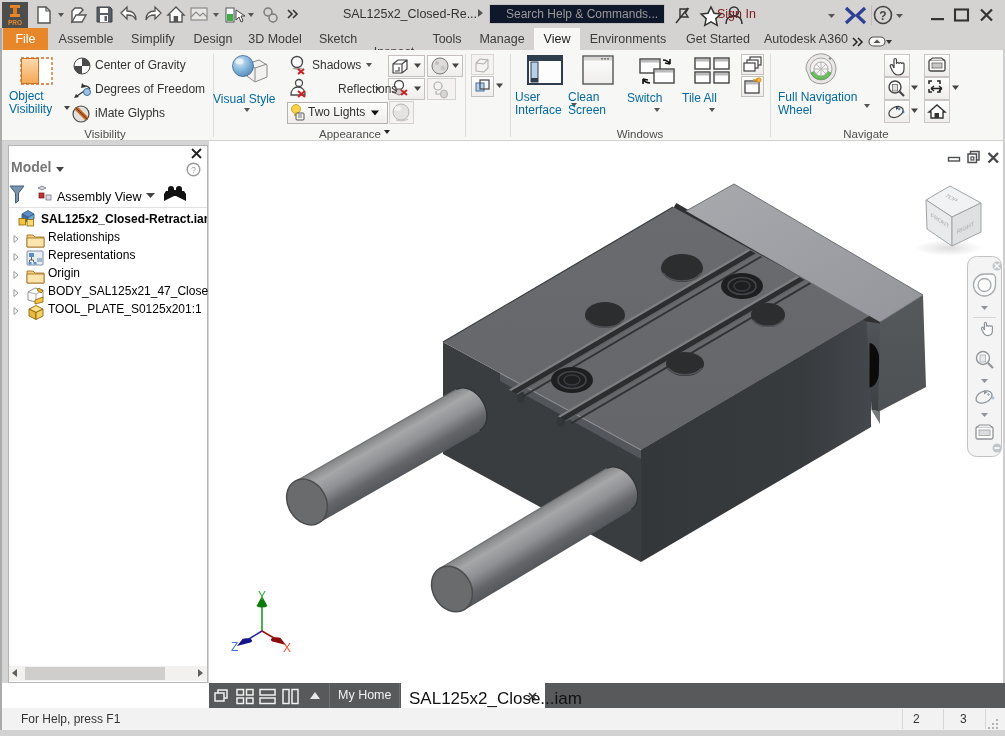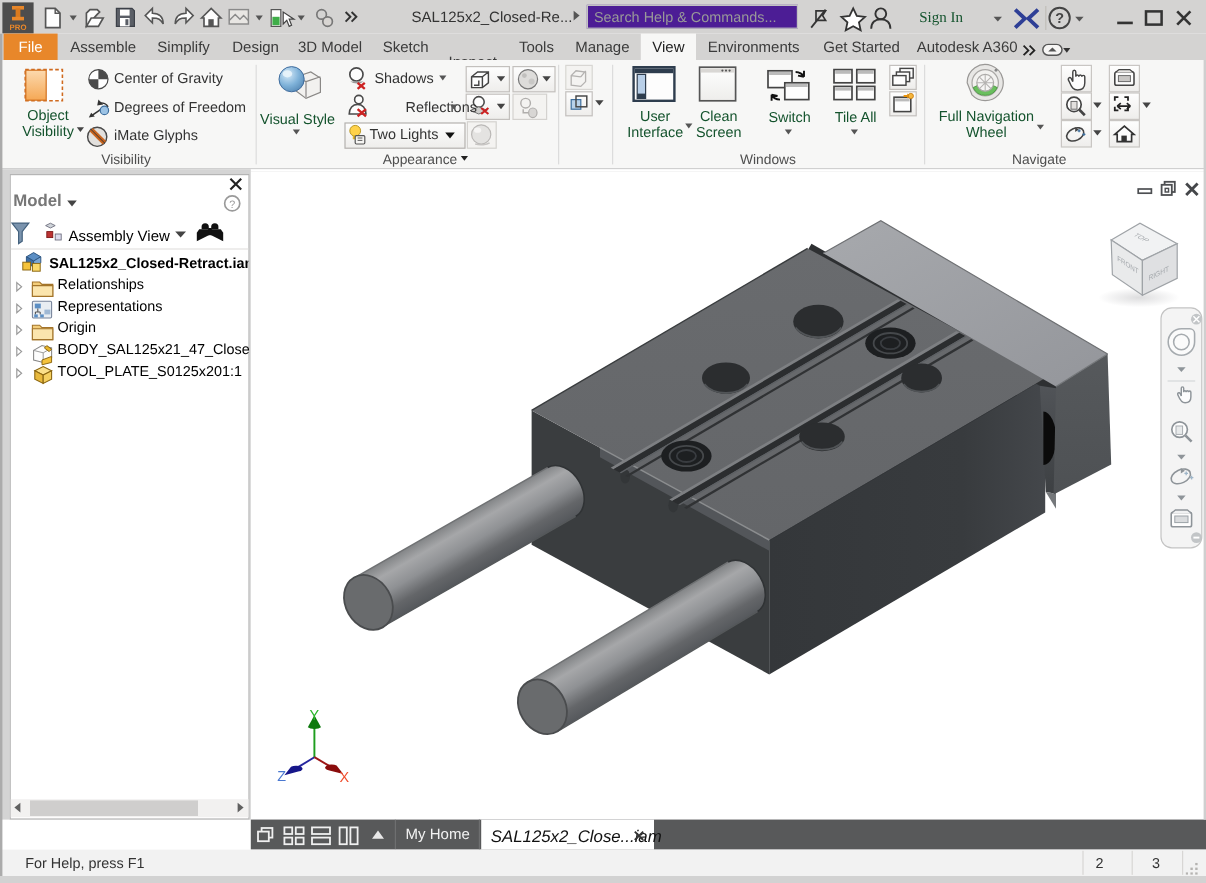--- a/index.html
+++ b/index.html
@@ -4,35 +4,35 @@
 <style>
 * { margin:0; padding:0; box-sizing:border-box; }
 html,body { width:1005px; height:736px; overflow:hidden; }
 body { font-family:"Liberation Sans", sans-serif; position:relative; background:#fff; }
 .abs { position:absolute; }
 
 
 #titlebar { left:0; top:0; width:1005px; height:28px; background:#d4d3d2; }
 #logo { left:2px; top:2px; width:26px; height:26px; background:#4d4d4d; }
 #apptitle { left:330px; top:7px; width:160px; font-size:12.5px; color:#333; text-align:center; white-space:nowrap; }
-#searchbox { left:489px; top:4px; width:176px; height:20px; background:#4c1d95; border:1px solid #c2c2c2; font-size:12px; color:#999; line-height:18px; padding-left:5px; }
-#signin { left:766px; top:7px; font-size:12.5px; color:#14532d;font-family:Liberation Serif, serif; }
+#searchbox { left:489px; top:4px; width:176px; height:20px; background:#0f172a; border:1px solid #c2c2c2; font-size:12px; color:#999; line-height:18px; padding-left:16px; }
+#signin { left:717px; top:7px; font-size:12.5px; color:#7f1d1d; }
 
 
 #tabrow { left:0; top:28px; width:1005px; height:22px; background:#d4d3d2; }
 .rtab { position:absolute; top:0; height:22px; line-height:22px; font-size:12.5px; color:#3b3b3b; text-align:center; }
 #tab-file { background:#e8872a; color:#fff; }
 #tab-view { background:#f7f7f6; color:#222; }
 
 
 #ribbon { left:0; top:50px; width:1005px; height:91px; background:#f7f7f6; border-bottom:1px solid #d0d0d0; }
 .rsep { position:absolute; top:4px; width:1px; height:83px; background:#dcdcdc; }
 .plabel { position:absolute; top:78px; height:14px; font-size:11.5px; color:#4e4e4e; text-align:center; }
 .rtext { position:absolute; font-size:12px; color:#333; white-space:nowrap; }
-.bigtext { position:absolute; font-size:12px; color:#14532d; text-align:center; }
+.bigtext { position:absolute; font-size:12px; color:#0369a1; }
 .dar { position:absolute; width:0; height:0; border-left:3.5px solid transparent; border-right:3.5px solid transparent; border-top:4px solid #555; }
 
 
 #mainarea { left:0; top:141px; width:1005px; height:542px; background:#d4d4d4; }
 #browser { left:8px; top:4px; width:200px; height:538px; background:#fff; border:1px solid #b5b5b5; }
 #viewport { left:209px; top:2px; width:796px; height:540px; background:#fff; }
 
 
 .btxt { position:absolute; font-size:12px; color:#000; white-space:nowrap; }
 
@@ -628,21 +628,21 @@
         <rect x="51" y="15" width="15" height="5.5"></rect>
       <rect x="74" y="6.5" width="6" height="14"></rect>
         <rect x="83" y="6.5" width="6" height="14"></rect>
     </g>
     <path d="M101 16 l10 0 -5 -7 z" fill="#e8e8e8"></path>
     <rect x="120" y="0" width="1" height="25" fill="#6e6f70"></rect>
   </svg>
   <div class="abs" style="left:129px;top:5px;font-size:12.5px;color:#f2f2f2;">My Home</div>
   <div class="abs" style="left:190px;top:0;width:1px;height:25px;background:#6e6f70;"></div>
   <div class="abs" style="left:192px;top:0;width:144px;height:25px;background:#fff;">
-    <div class="abs" style="left:8px;top:6px;font-size:14px;color:#111;font-style:italic;">SAL125x2_Close...iam</div>
+    <div class="abs" style="left:8px;top:6px;font-size:17px;color:#111;">SAL125x2_Close...iam</div>
     <svg class="abs" style="left:126px;top:8px" width="11" height="11">
         <path d="M2 2 l7 7 m0 -7 l-7 7" stroke="#333" stroke-width="1.6"></path>
       </svg>
   </div>
 </div>
 <div class="abs" id="statusbar">
   <div class="stxt" style="left:21px;">For Help, press F1</div>
   <div class="abs" style="left:902px;top:1px;width:1px;height:20px;background:#d8d6d4;"></div>
   <div class="stxt" style="left:913px;">2</div>
   <div class="abs" style="left:943px;top:1px;width:1px;height:20px;background:#d8d6d4;"></div>

